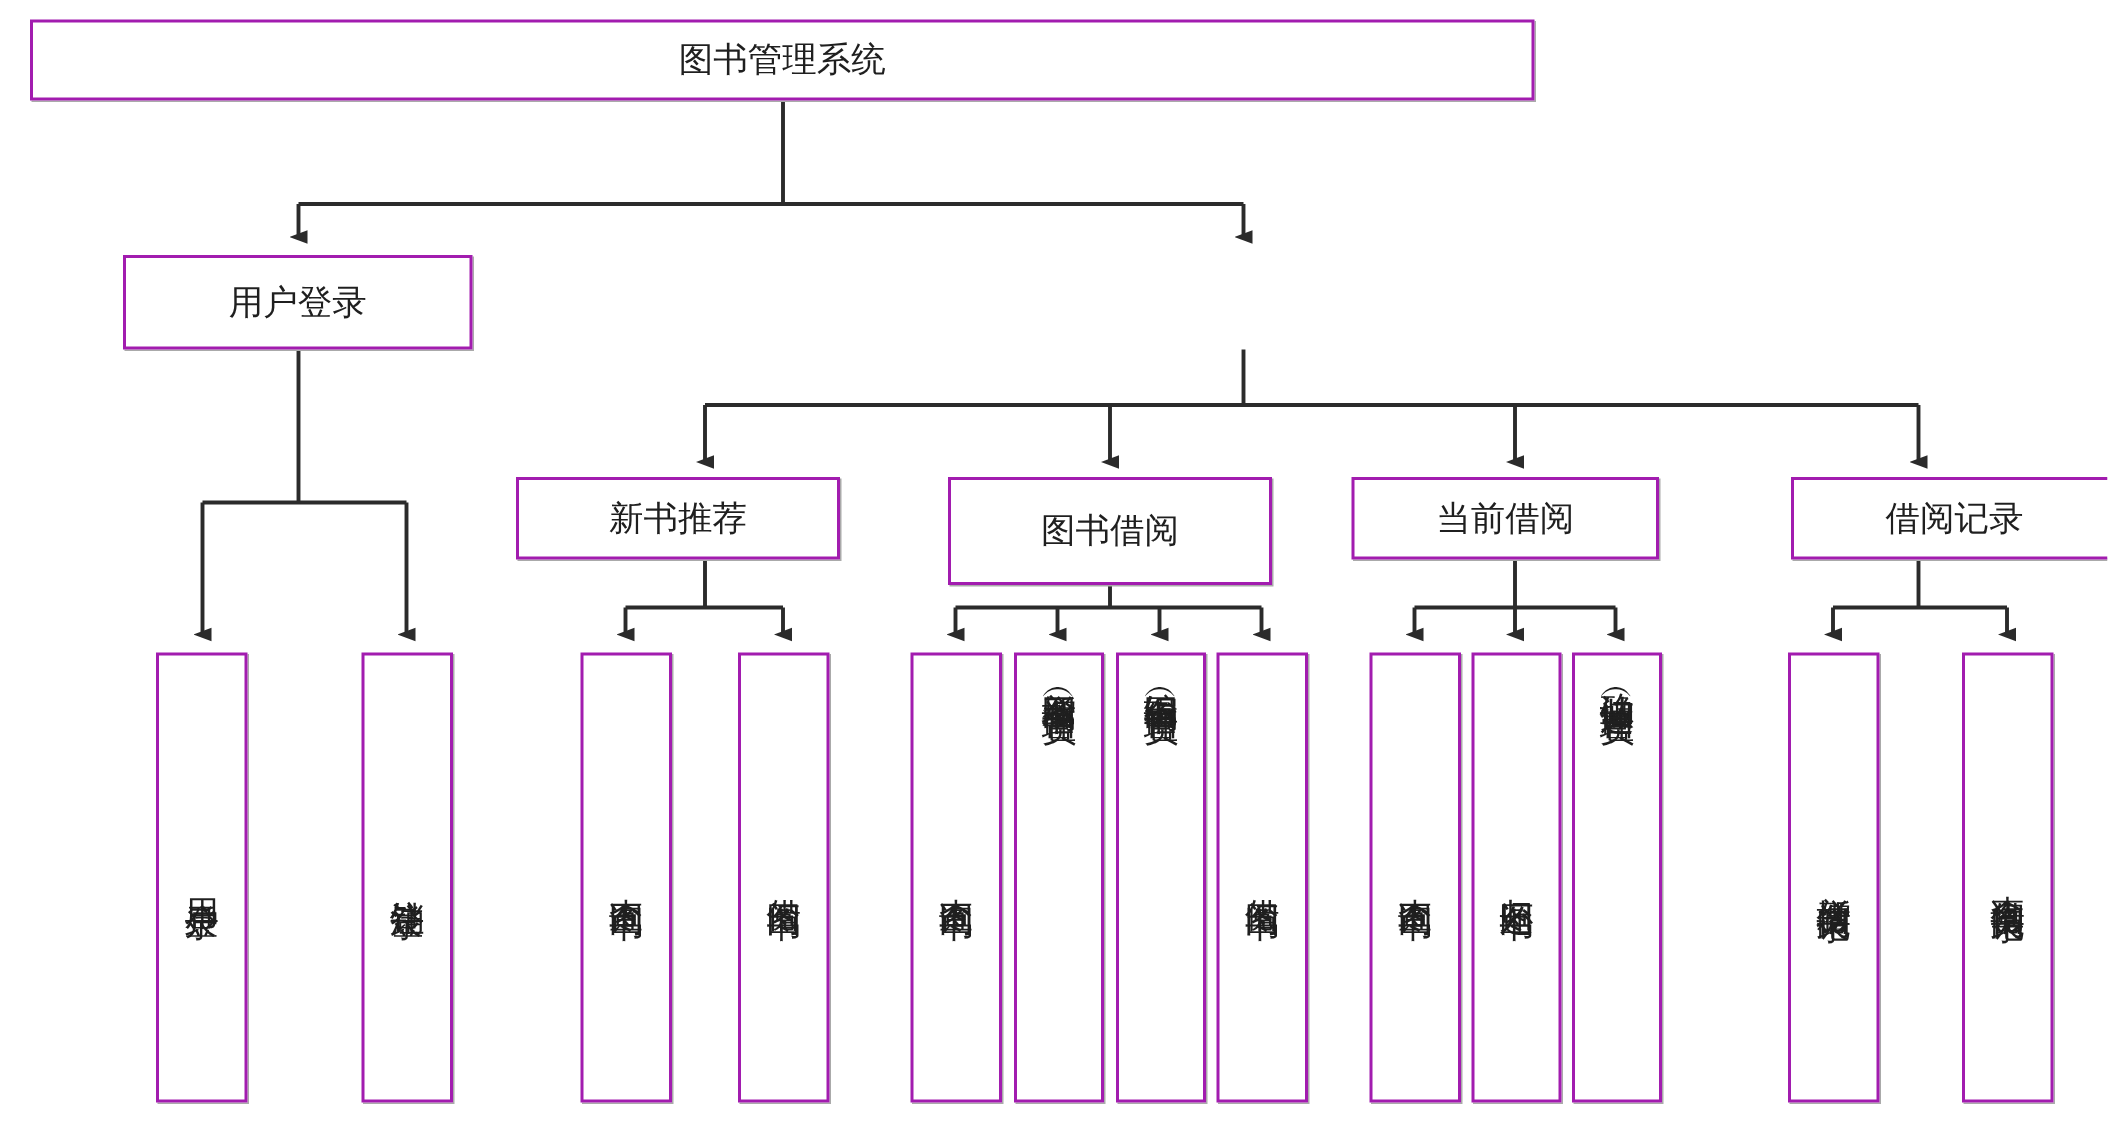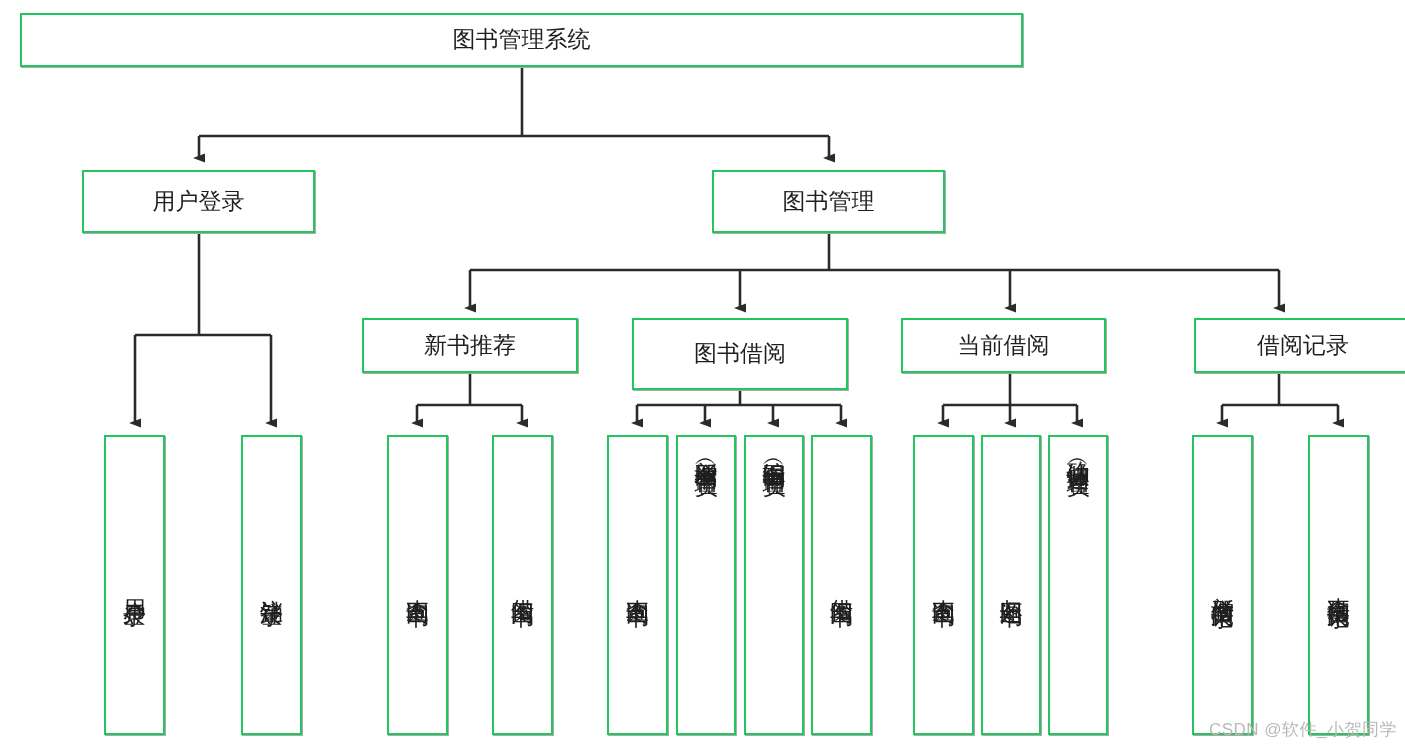--- a/index.html
+++ b/index.html
@@ -23,21 +23,21 @@
     left: 0;
     top: 0;
     width: 1405px;
     height: 747px;
     pointer-events: none;
   }
   .node {
     position: absolute;
     box-sizing: border-box;
     background: #ffffff;
-    border: 2px solid #22c55e;
+    border: 2px solid #a21caf;
     box-shadow: 1px 1px 0 0 #aaaaaa;
     display: flex;
     align-items: center;
     justify-content: center;
     z-index: 2;
   }
   .node .label {
     color: #1f1f1f;
     line-height: 1.18;
     text-align: center;
@@ -128,25 +128,22 @@
   </svg>
 
   <div class="node horiz" style="left:20px; top:13px; width:1003px; height:54px;">
     <span class="label">图书管理系统</span>
   </div>
 
   <div class="node horiz" style="left:82px; top:170px; width:233px; height:63px;">
     <span class="label">用户登录</span>
   </div>
 
-  <div class="node horiz" style="left:712px; top:170px; width:233px; height:63px;">
-    <span class="label">图书管理</span>
-  </div>
-
-  <div class="node horiz" style="left:362px; top:318px; width:216px; height:55px;">
+
+  <div class="node horiz" style="left:344px; top:318px; width:216px; height:55px;">
     <span class="label">新书推荐</span>
   </div>
 
   <div class="node horiz" style="left:632px; top:318px; width:216px; height:72px;">
     <span class="label">图书借阅</span>
   </div>
 
   <div class="node horiz" style="left:901px; top:318px; width:205px; height:55px;">
     <span class="label">当前借阅</span>
   </div>
@@ -200,15 +197,14 @@
   </div>
 
   <div class="node vert centered" style="left:1192px; top:435px; width:61px; height:300px;">
     <span class="label">新增借阅记录</span>
   </div>
 
   <div class="node vert centered" style="left:1308px; top:435px; width:61px; height:300px;">
     <span class="label">查询借阅记录</span>
   </div>
 
-  <div id="watermark">CSDN @软件_小贺同学</div>
 
 </div>
 
 </body></html>

